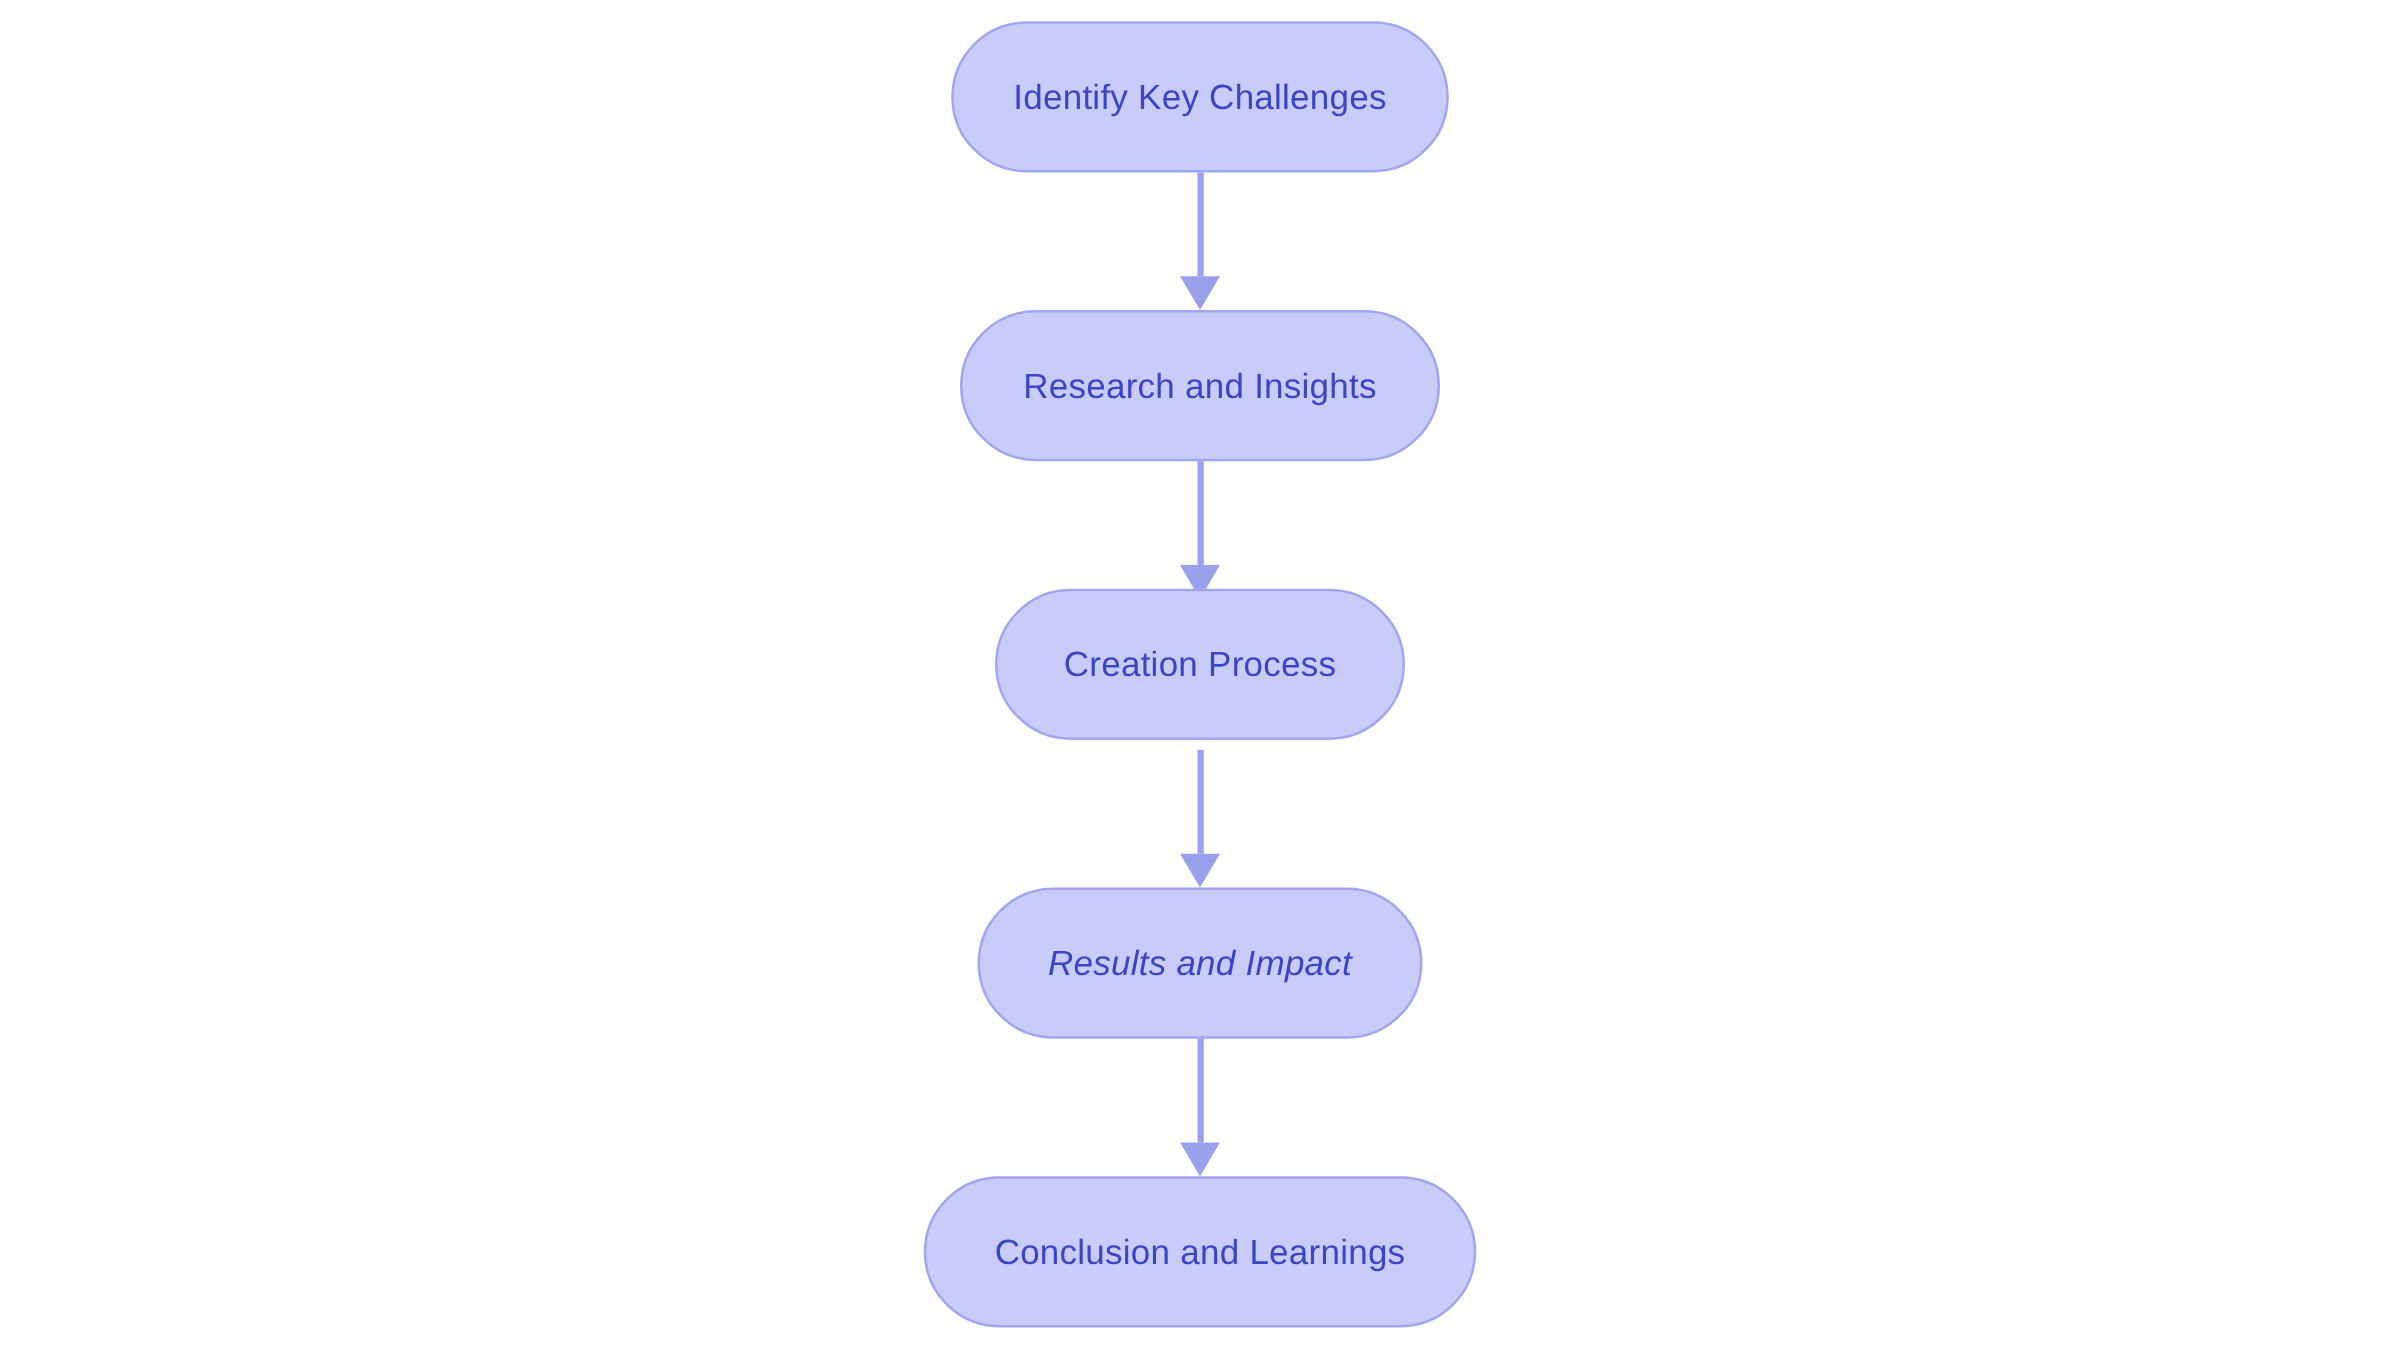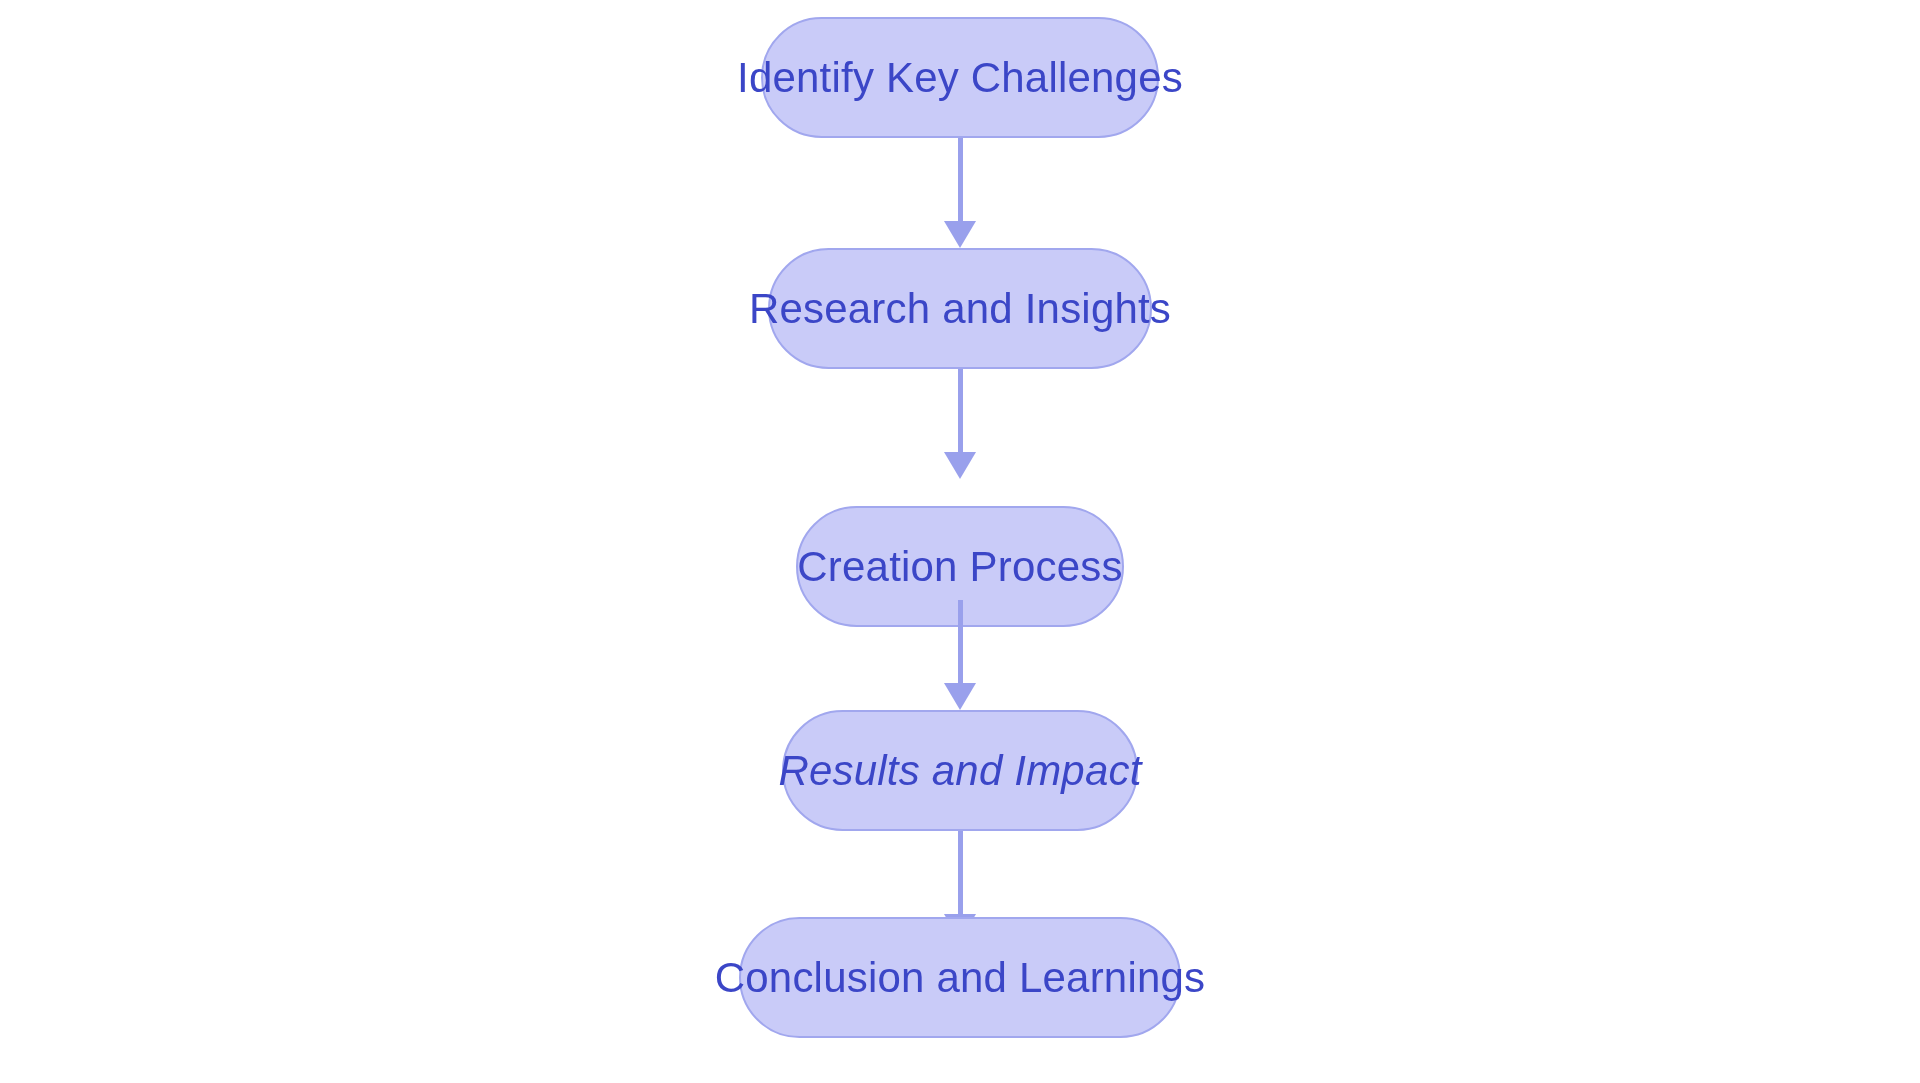--- a/index.html
+++ b/index.html
@@ -23,29 +23,29 @@
     box-sizing: border-box;
     border: 2px solid var(--node-border, #a1a7ee);
     background: var(--node-fill, #c9cbf8);
     border-radius: 60.5px;
     display: flex;
     align-items: center;
     justify-content: center;
   }
   .flow-node .node-label {
     color: var(--node-text, #3b46c7);
-    font-size: 42px;
+    font-size: 28px;
     white-space: nowrap;
     letter-spacing: 0.2px;
   }
   .n1 { top: 17px;  width: 398px; }
   .n2 { top: 248px; width: 384px; align-items: center; }
-  .n3 { top: 506px; width: 328px; text-align: right; }
+  .n3 { top: 471px; width: 328px; text-align: right; }
   .n4 { top: 710px; width: 356px; font-style: italic; }
-  .n5 { top: 917px; width: 442px; }
+  .n5 { top: 941px; width: 442px; }
 
   .arrow {
     position: absolute;
     left: 960px;
     transform: translateX(-50%);
     width: 32px;
     height: 110px;
     display: flex;
     flex-direction: column;
     align-items: center;

